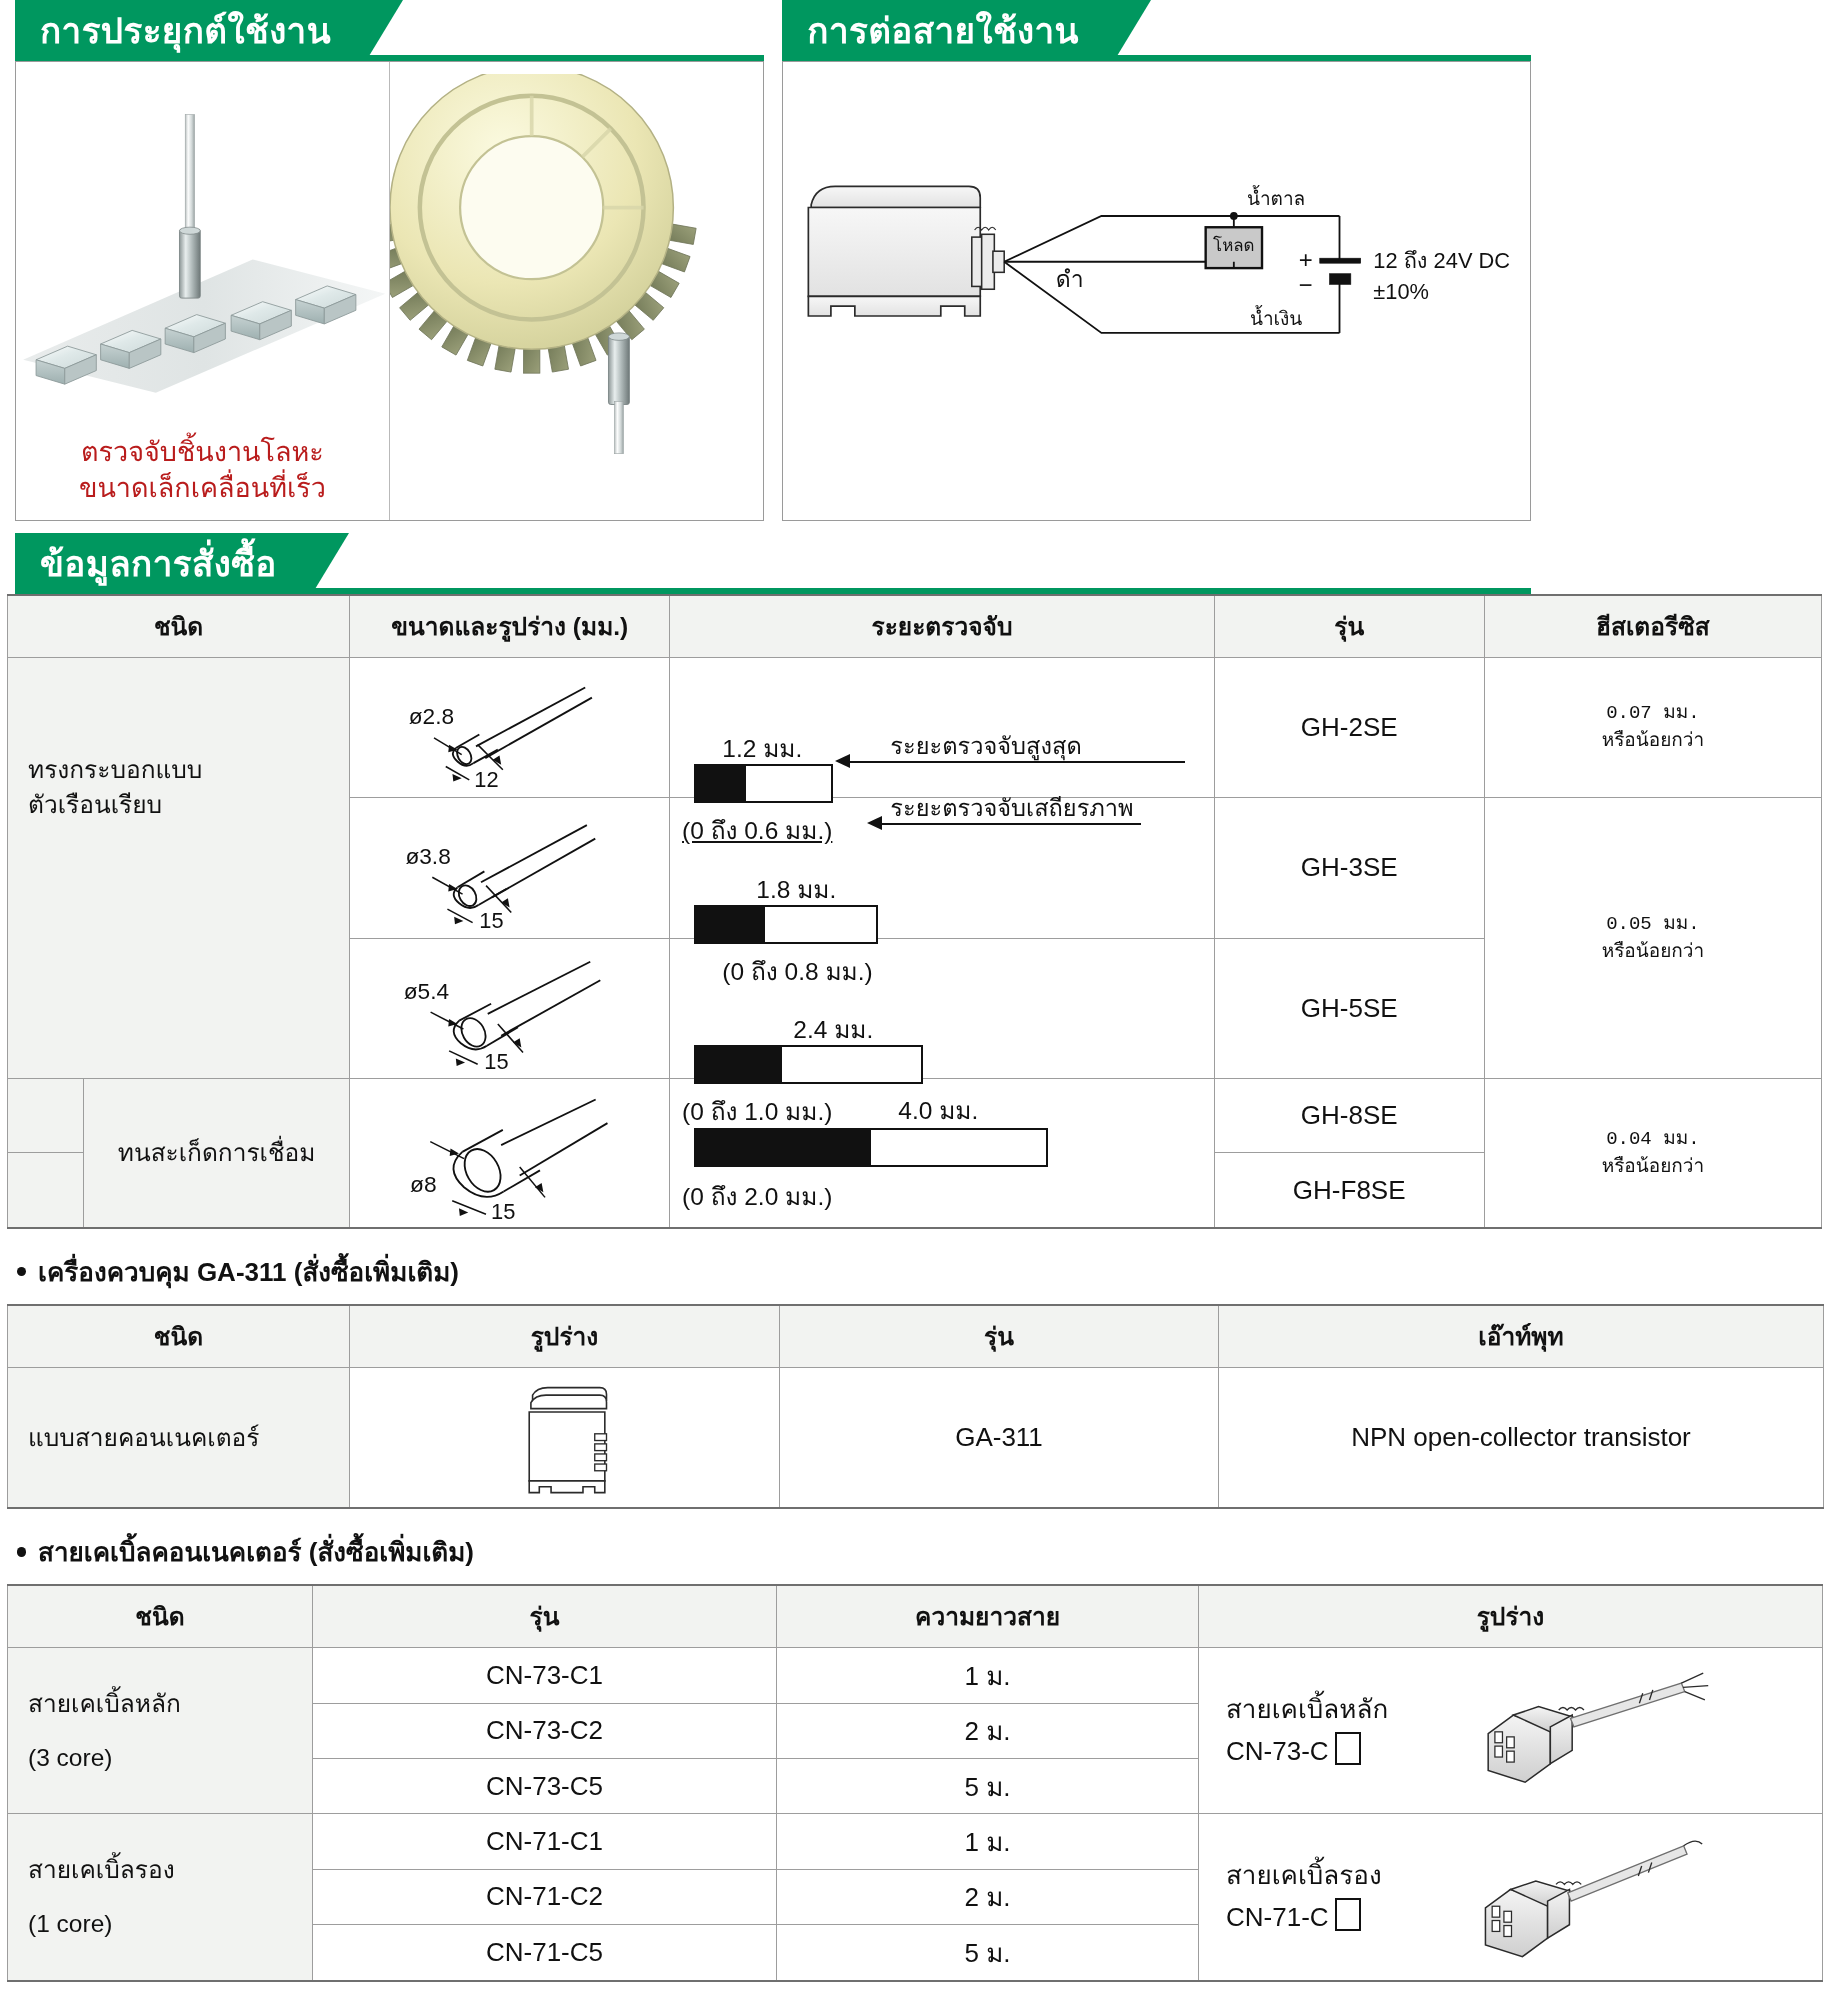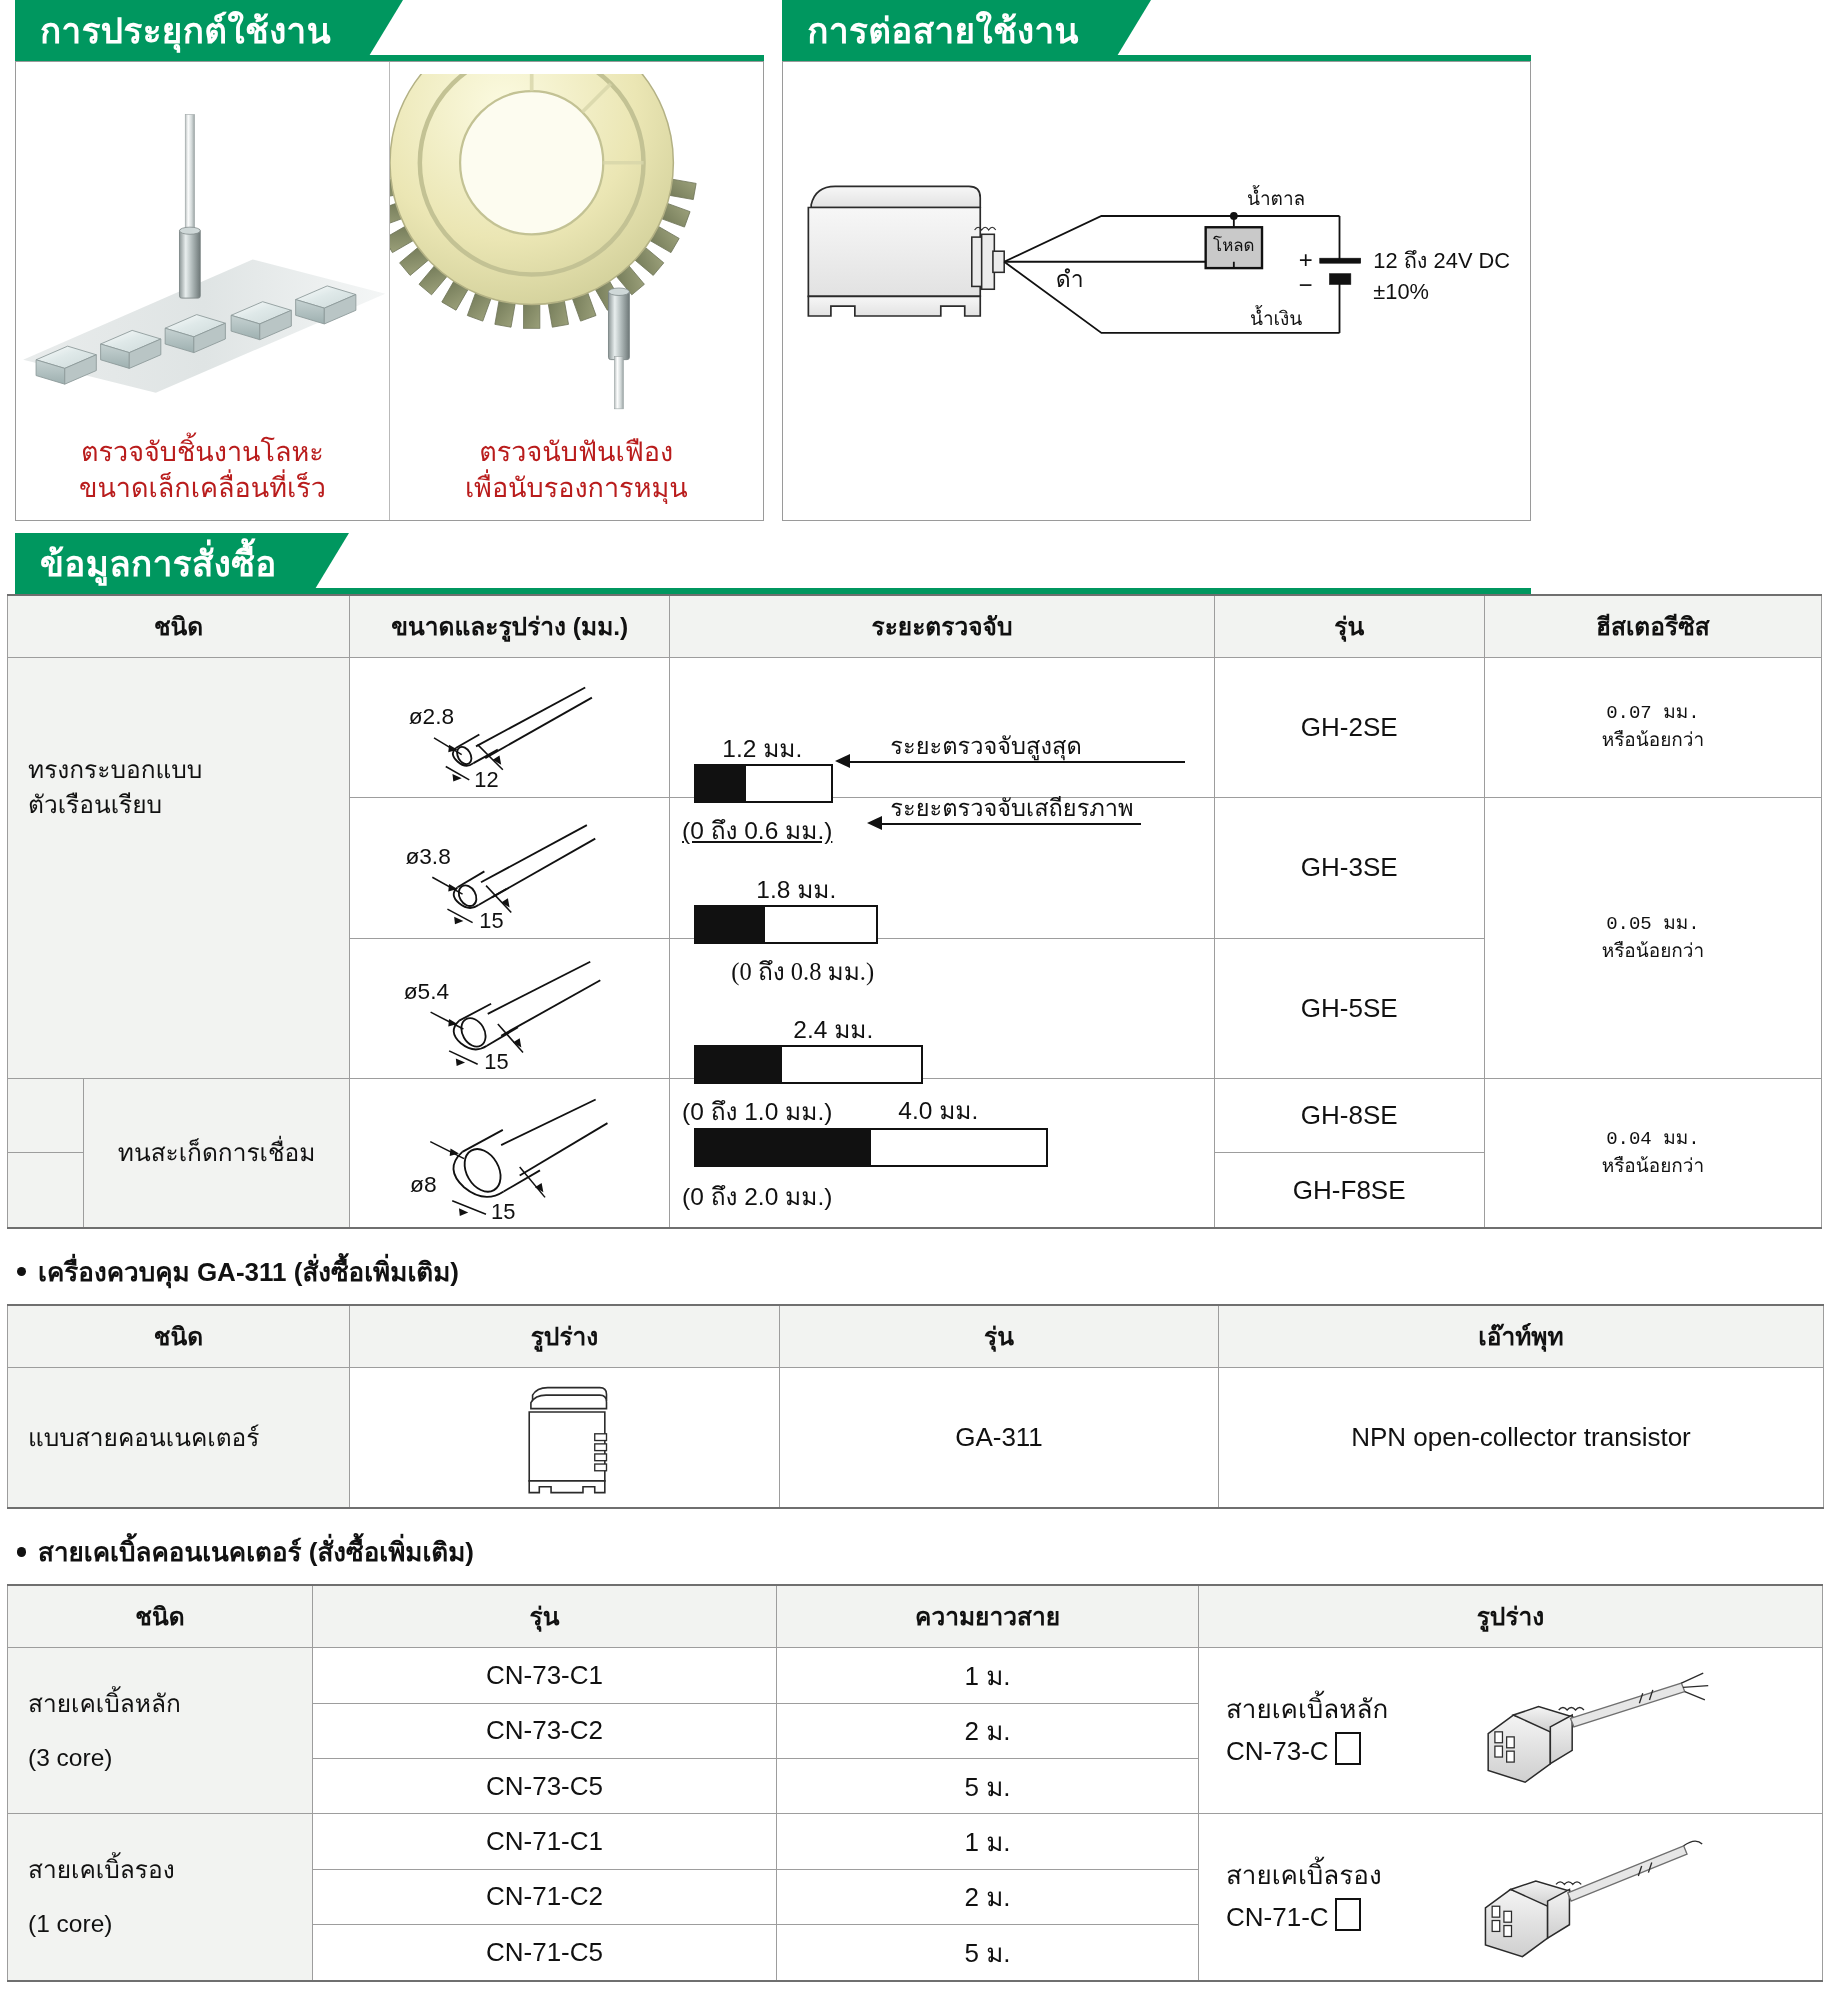--- a/index.html
+++ b/index.html
@@ -236,22 +236,20 @@
                     <line x1="106" y1="-106" x2="68" y2="-68"></line>
                     <line x1="150" y1="0" x2="96" y2="0"></line>
                   </g>
                 </g>
 
                 <rect x="293" y="252" width="28" height="92" rx="3" fill="url(#bodyG2)" stroke="#7b8585" stroke-width="1.2"></rect>
                 <ellipse cx="307" cy="253" rx="14" ry="5" fill="#cfd8d8" stroke="#7b8585" stroke-width="1"></ellipse>
                 <rect x="301" y="340" width="12" height="70" fill="url(#rodG2)" stroke="#9aa3a3" stroke-width=".8"></rect>
               </svg>
             </div>
-            <div class="app-cap">ตรวจนับฟันเฟือง
-เพื่อนับรองการหมุน</div>
           </div>
         </div>
       </div>
     </div>
 
     <div class="panel-col">
       <div class="banner">
         <span class="tab">การต่อสายใช้งาน</span>
         <span class="rule"></span>
       </div>
@@ -429,21 +427,21 @@
           </div>
         </td>
 
         <td>
           <div class="detbar">
             <span class="toplabel" style="left:81px;top:1.7px;">1.8 มม.</span>
             <span class="bar" style="left:18.6px;top:37px;width:184px;">
               <span class="blk" style="width:71px;"></span>
               <span class="wht" style="width:113px;"></span>
             </span>
-            <span class="botlabel" style="left:56px;top:84px;font-family:Liberation Serif, serif;">(0 ถึง 0.8 มม.)</span>
+            <span class="botlabel" style="left:47px;top:84px;">(0 ถึง 0.8 มม.)</span>
           </div>
         </td>
 
         <td class="model">GH-3SE</td>
         <td class="hyst" rowspan="2" style="white-space:pre-line">0.05 มม.
 หรือน้อยกว่า</td>
       </tr>
 
       <tr>
         <td>

